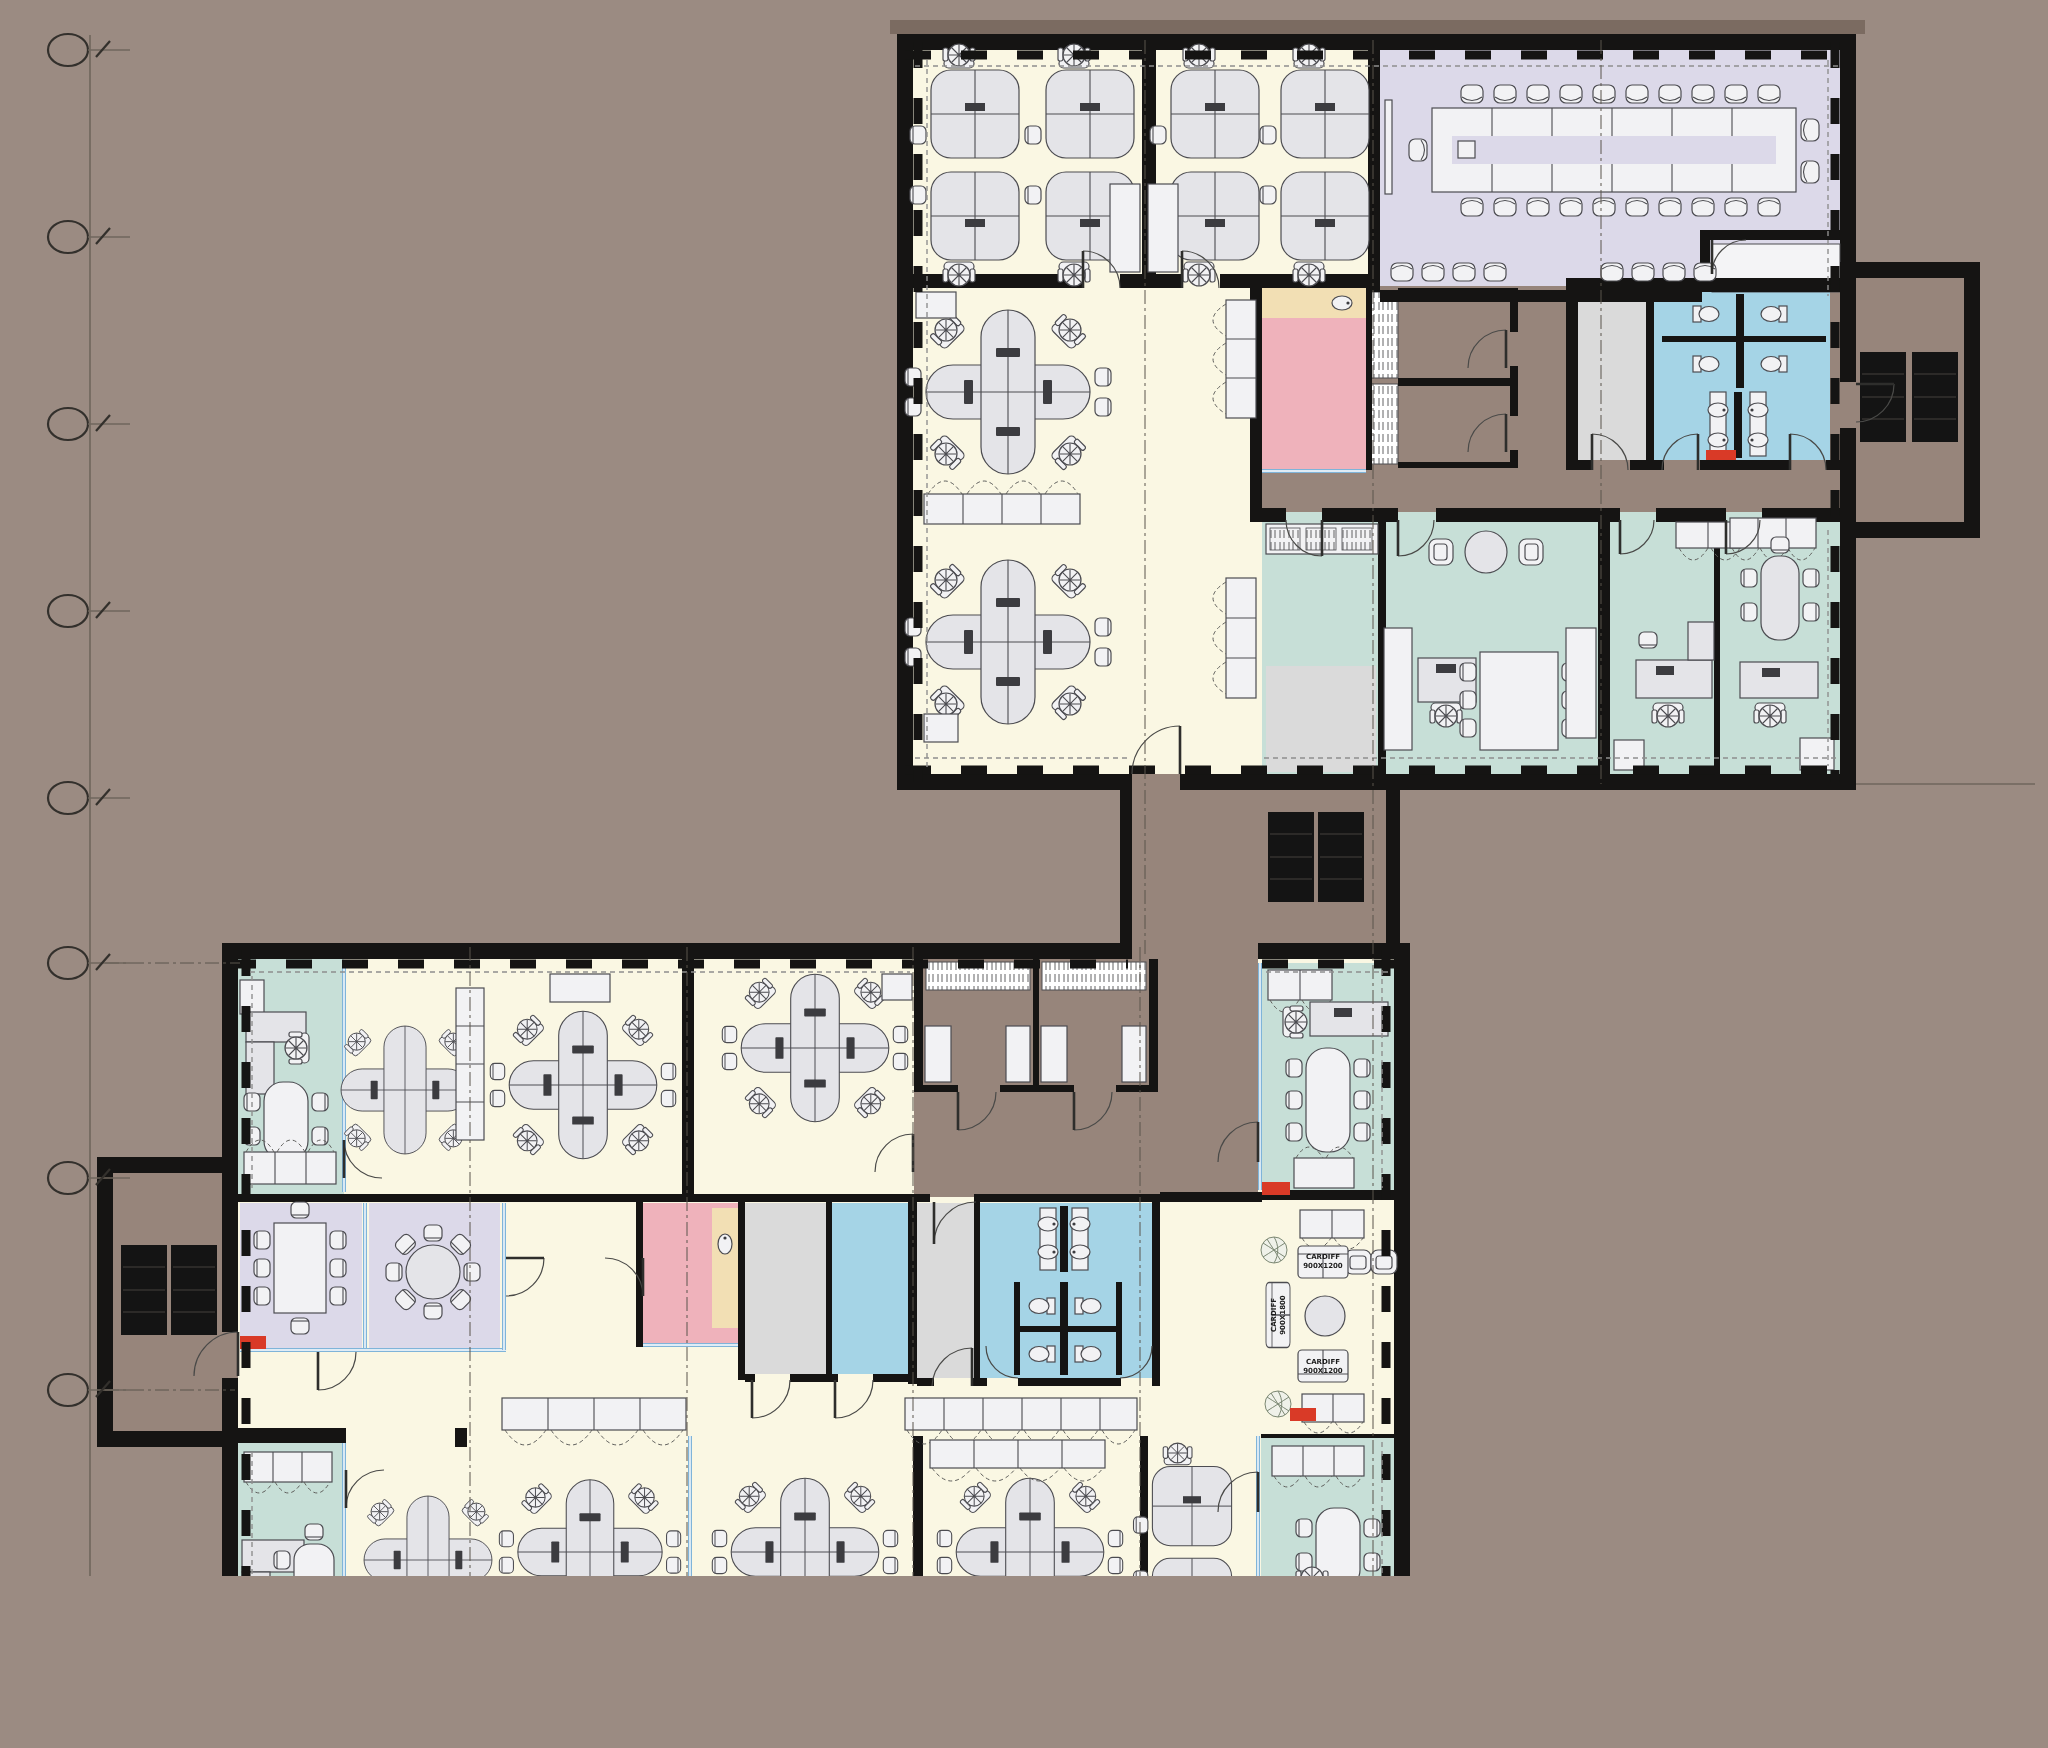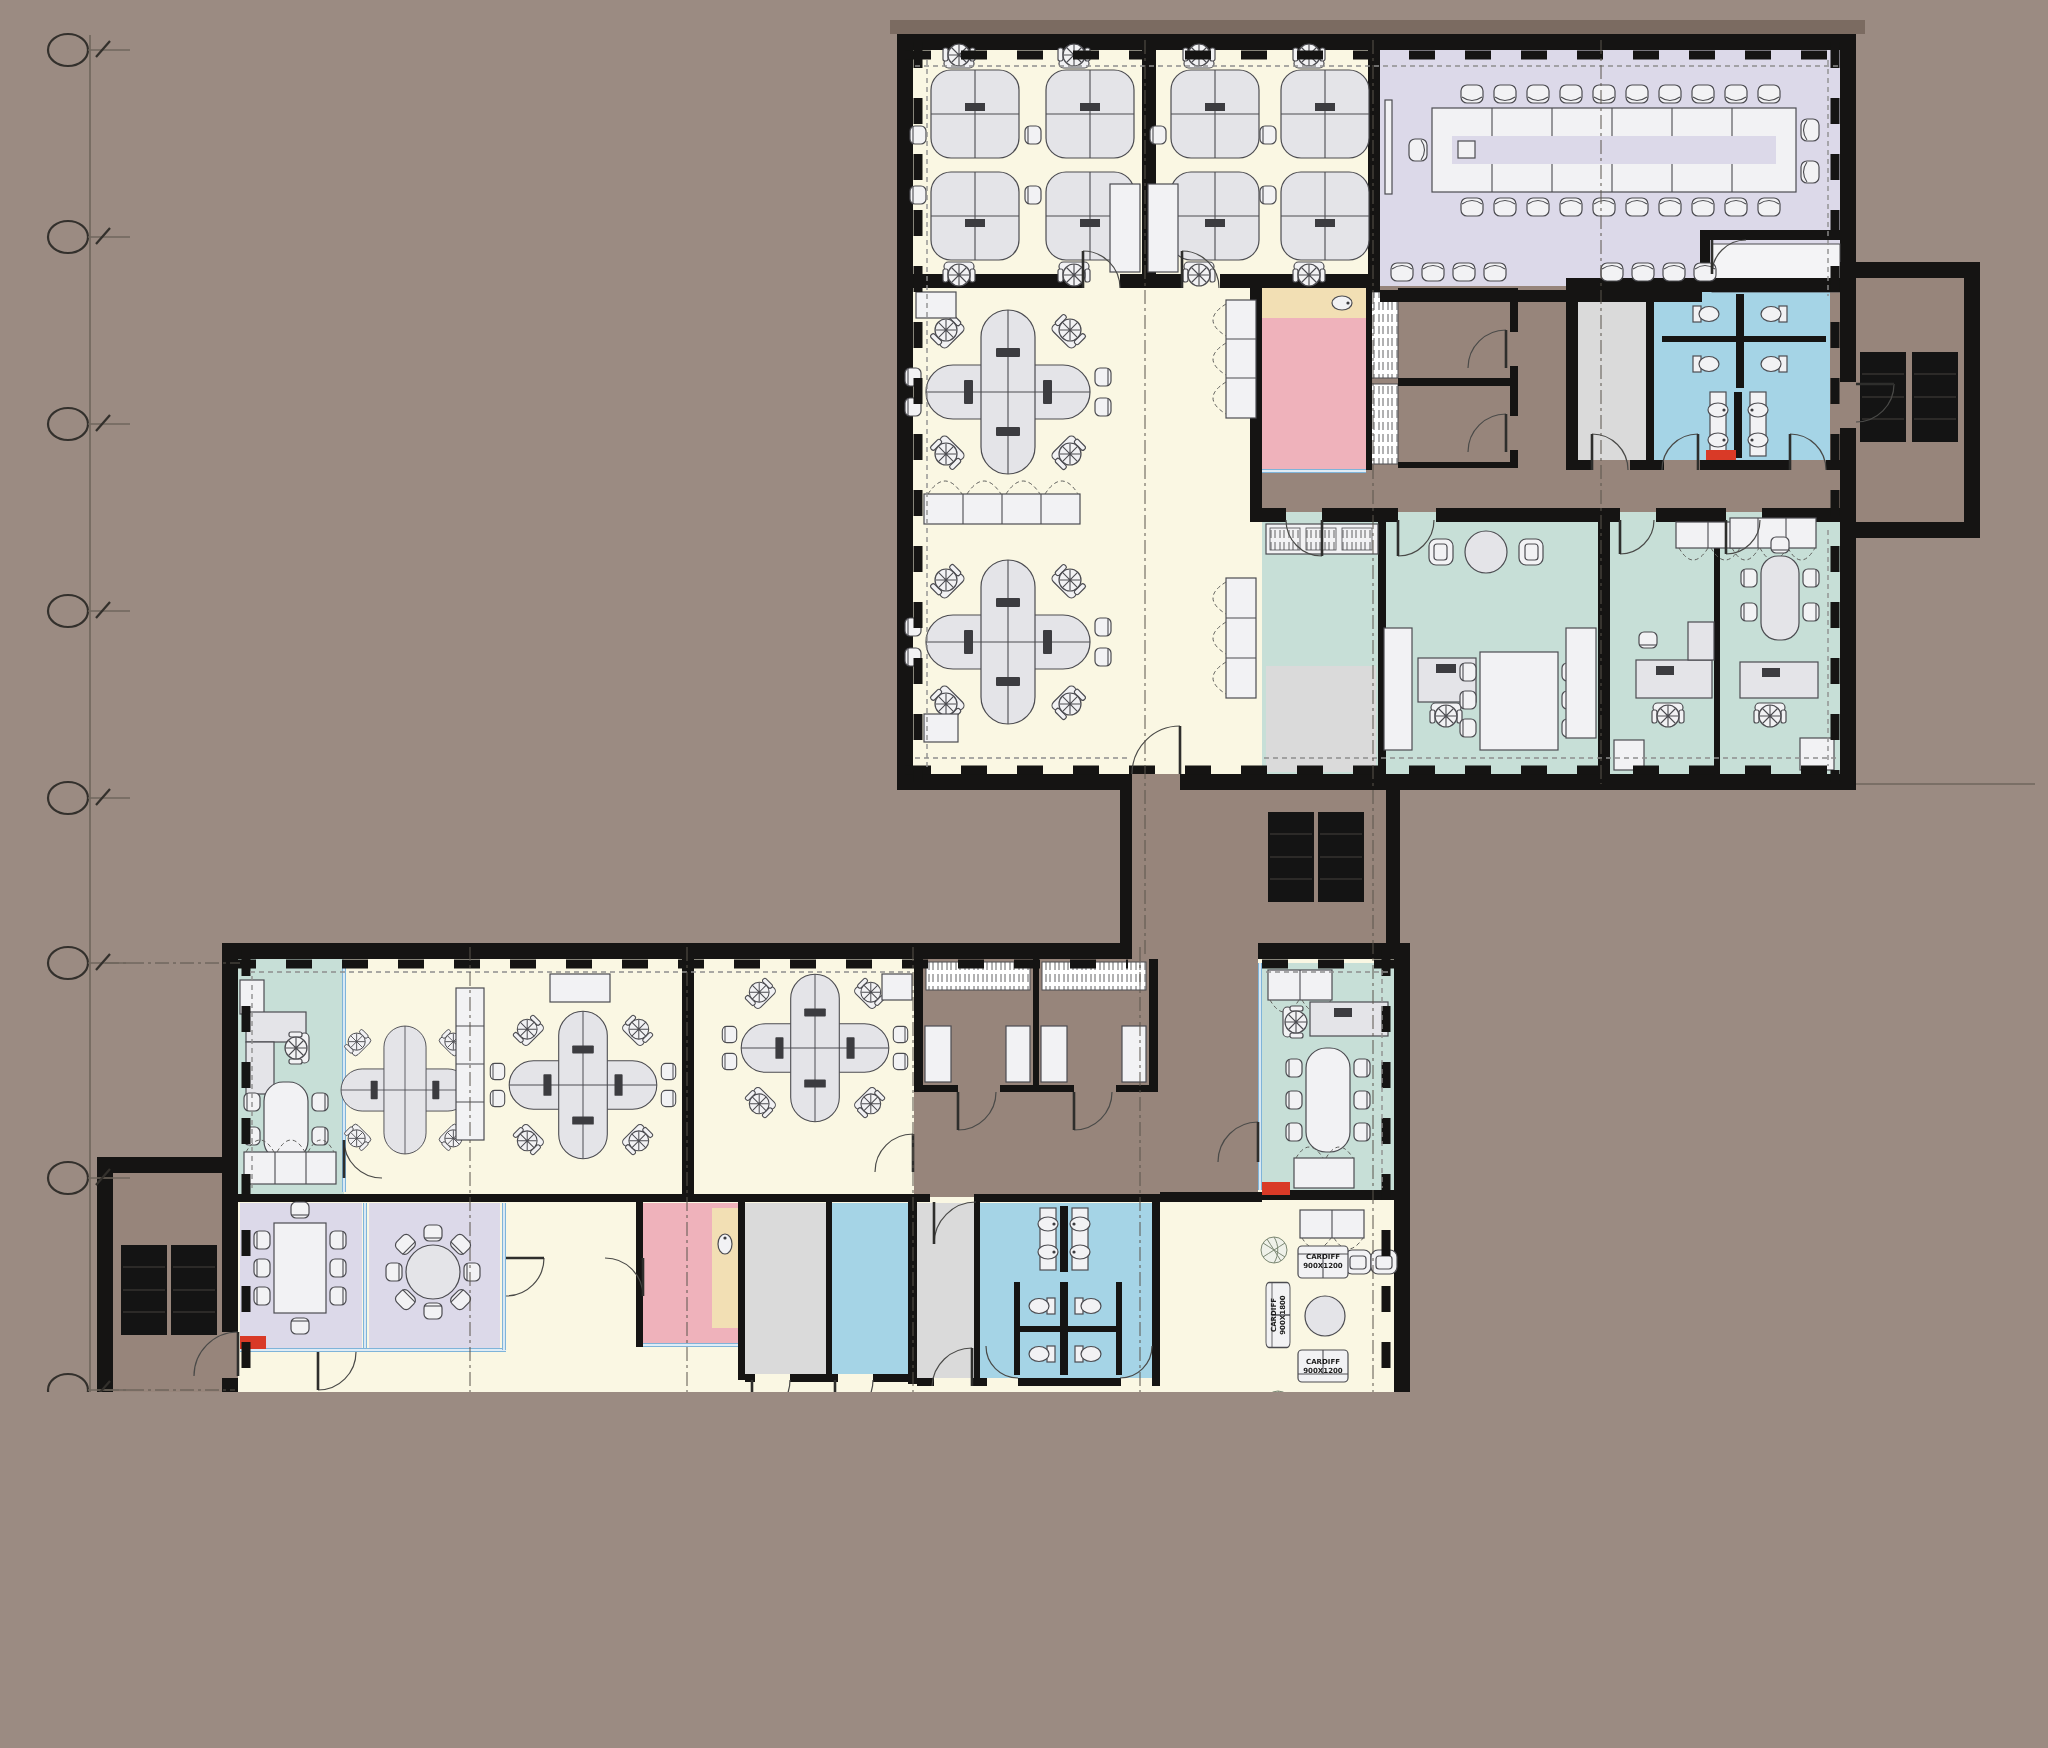--- a/index.html
+++ b/index.html
@@ -1,16 +1,16 @@
 <!DOCTYPE html>
 <html style="--background: #9B8B82; --background_top: #7B6B61; --corridor: #97857B; --wall: #151413; --cream: #FAF7E3; --lavender: #DCD9E9; --teal: #C7DFD7; --pink: #EFB2BB; --beige: #F2DFB4; --blue: #A5D4E6; --glass: #7FB4D9; --gray_room: #DADADA; --red: #D93A27; --elevator: #141414;"><head>
 <meta charset="utf-8">
 <style>
   html,body{margin:0;padding:0;background:var(--background,#9B8B82);}
-  .stage{width:2048px;height:1392px;position:relative;}
+  .stage{width:2048px;height:1576px;position:relative;}
   svg{display:block}
   .bg{fill:var(--background)} .bgTop{fill:var(--background_top)}
   .cor{fill:var(--corridor)} .wl{fill:var(--wall)}
   .crm{fill:var(--cream)} .lav{fill:var(--lavender)} .tea{fill:var(--teal)}
   .pnk{fill:var(--pink)} .bge{fill:var(--beige)} .blu{fill:var(--blue)}
   .gry{fill:var(--gray_room)} .red{fill:var(--red)} .whitef{fill:#F4F4F6;stroke:#4C4C51;stroke-width:1}
   .elv{fill:var(--elevator)} .elvl{stroke:#34322f;stroke-width:1.6;fill:none}
   .fu{fill:#F2F2F4;stroke:#4C4C51;stroke-width:1.2}
   .fd{fill:#E4E4E8;stroke:#4C4C51;stroke-width:1.2}
   .s{stroke:#4C4C51;stroke-width:1.1;fill:none}

